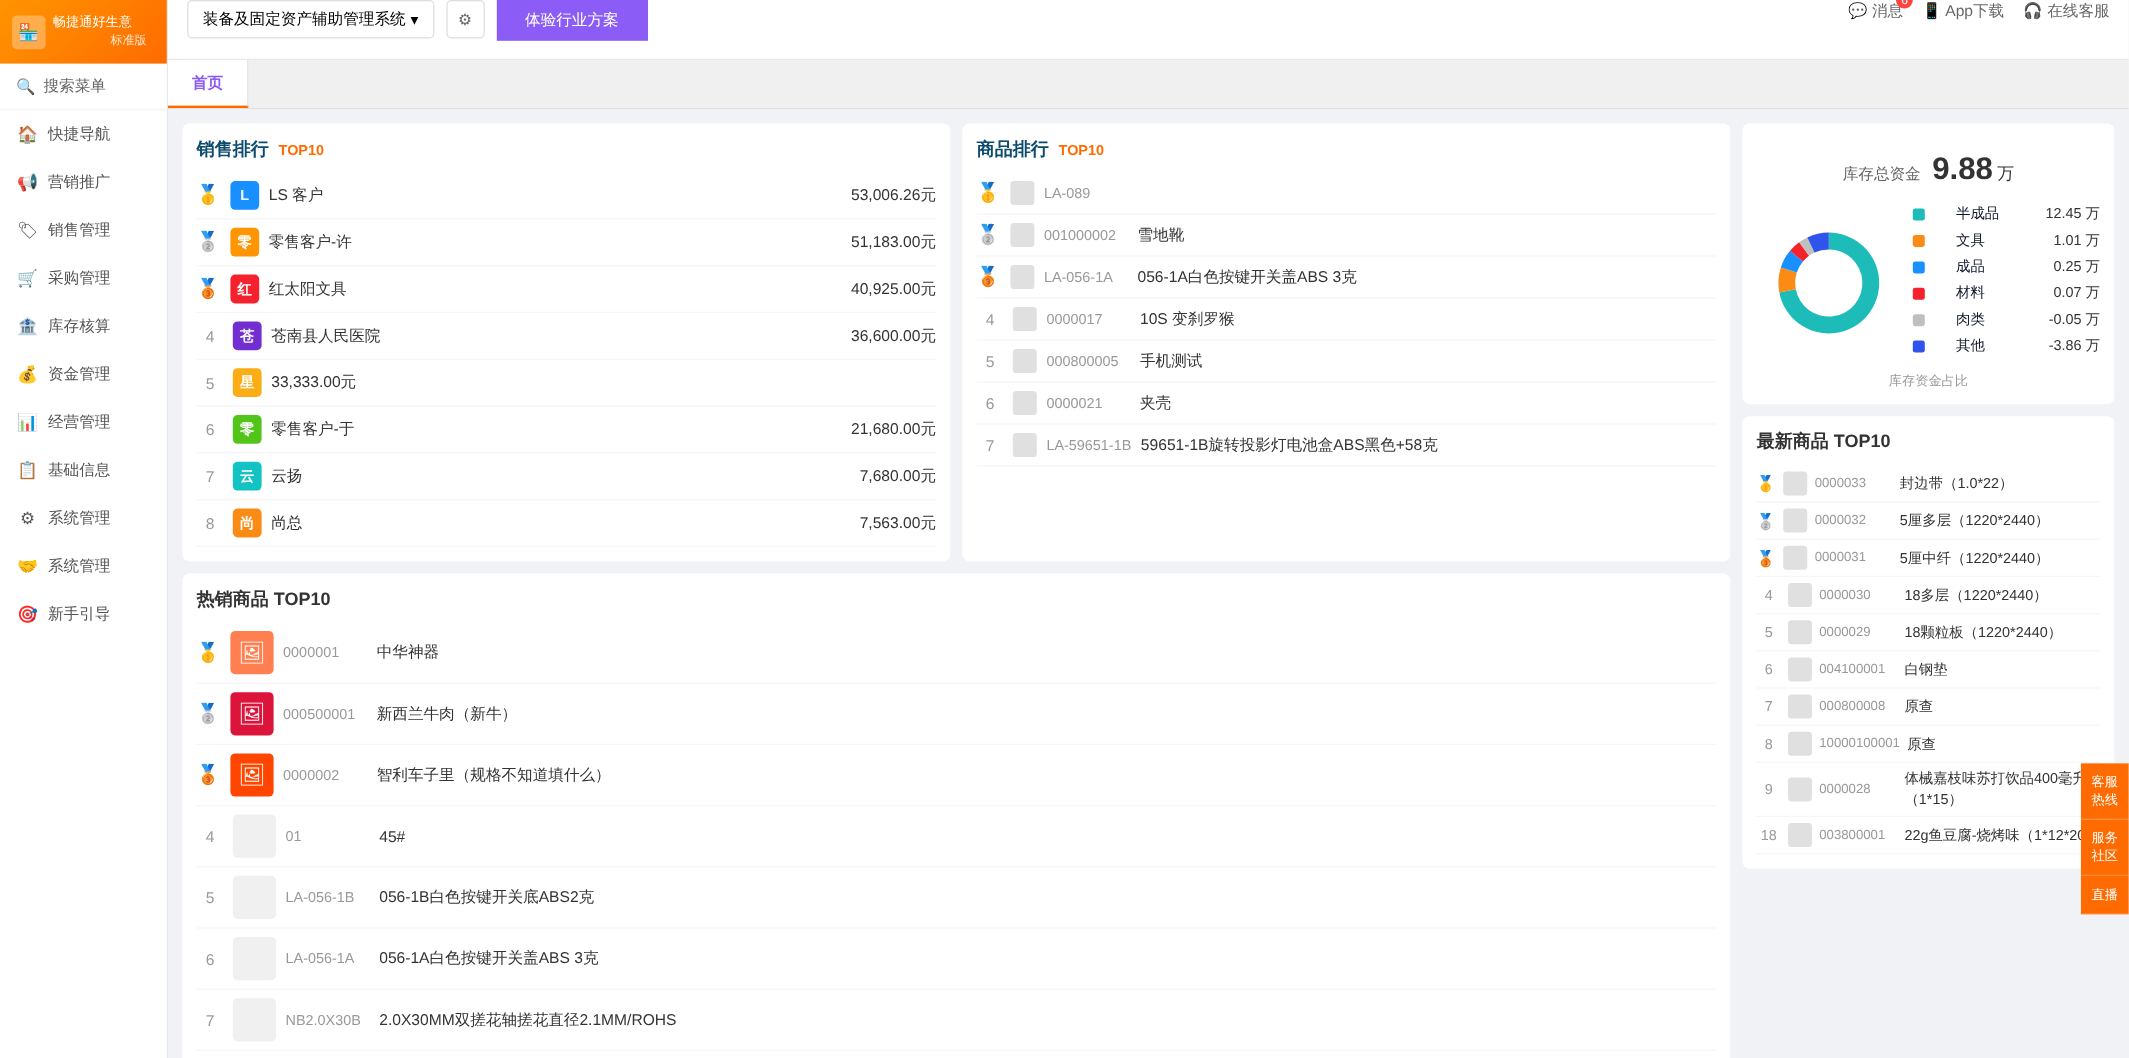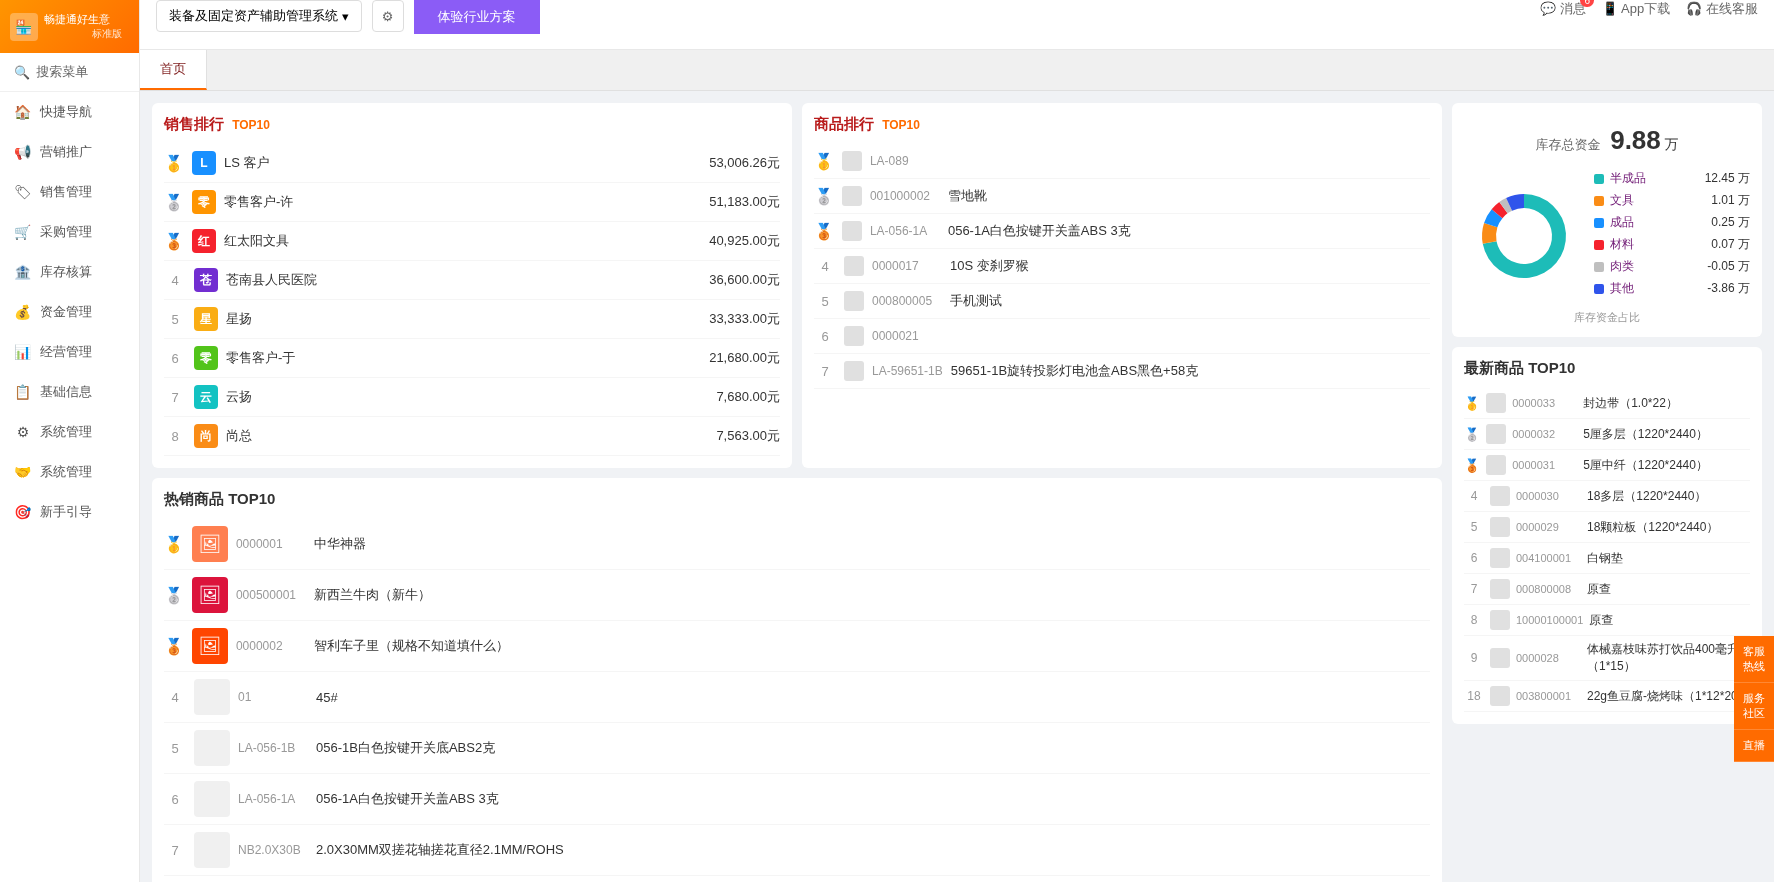--- a/index.html
+++ b/index.html
@@ -68,31 +68,31 @@
     .topbar-right { display: flex; align-items: center; gap: 16px; font-size: 13px; color: #666; }
     .badge-wrap { position: relative; }
     .badge { position: absolute; top: -6px; right: -8px; background: #ff4444; color: #fff; border-radius: 10px; padding: 1px 4px; font-size: 10px; }
 
     
     .tabbar { background: #f0f0f0; border-bottom: 1px solid #e0e0e0; display: flex; align-items: center; }
     .tab-item {
       padding: 10px 20px; cursor: pointer; font-size: 13px; color: #555;
       border-right: 1px solid #e0e0e0;
     }
-    .tab-item.active { background: #fff; color: #7f1d1d; border-bottom: 2px solid #ff6b00; }
+    .tab-item.active { background: #fff; color: #8b5cf6; border-bottom: 2px solid #ff6b00; font-weight: bold; }
 
     
     .content { flex: 1; overflow: auto; display: flex; gap: 0; padding: 12px; background: #f0f2f5; }
     
     .left-col { flex: 1; min-width: 0; display: flex; flex-direction: column; gap: 10px; }
     .right-col { width: 310px; min-width: 310px; display: flex; flex-direction: column; gap: 10px; margin-left: 10px; }
 
     .card { background: #fff; border-radius: 6px; padding: 12px; }
     .card-title { font-size: 15px; font-weight: bold; color: #333; margin-bottom: 10px; }
-    .card-title span { color: #b91c1c; }
+    .card-title span { color: #0c4a6e; }
 
     
     .rank-table { width: 100%; }
     .rank-row {
       display: flex; align-items: center; padding: 7px 0;
       border-bottom: 1px solid #f5f5f5; gap: 8px;
     }
     .rank-num { width: 22px; text-align: center; font-size: 13px; color: #999; }
     .rank-avatar {
       width: 24px; height: 24px; border-radius: 4px;
@@ -120,21 +120,21 @@
     .inventory-label { font-size: 13px; color: #666; }
     .inventory-value { font-size: 26px; font-weight: bold; color: #333; }
     .inventory-unit { font-size: 14px; color: #333; }
 
     
     .donut-area { display: flex; align-items: center; gap: 10px; margin: 8px 0; }
     .donut-svg { width: 120px; height: 120px; }
     .legend-list { flex: 1; }
     .legend-item { display: flex; align-items: center; gap: 6px; margin-bottom: 5px; font-size: 12px; }
     .legend-dot { width: 10px; height: 10px; border-radius: 2px; }
-    .legend-name { flex: 1; color: #701a75; }
+    .legend-name { flex: 1; color: #0f172a; margin-left: 20px; }
     .legend-val { color: #333; font-weight: 500; }
     .inventory-caption { font-size: 11px; color: #999; text-align: center; margin-top: 4px; }
 
     
     .new-product-row {
       display: flex; align-items: center; padding: 5px 0;
       border-bottom: 1px solid #f5f5f5; gap: 6px;
     }
     .np-rank { width: 20px; text-align: center; font-size: 12px; color: #999; }
     .np-img {
@@ -284,21 +284,20 @@
   </div>
               <div class="rank-row">
     <span class="rank-num">4</span>
     <div class="rank-avatar" style="background:#722ed1">苍</div>
     <span class="rank-name">苍南县人民医院</span>
     <span class="rank-amount">36,600.00元</span>
   </div>
               <div class="rank-row">
     <span class="rank-num">5</span>
     <div class="rank-avatar" style="background:#faad14">星</div>
-    <span class="rank-name">星扬</span>
     <span class="rank-amount">33,333.00元</span>
   </div>
               <div class="rank-row">
     <span class="rank-num">6</span>
     <div class="rank-avatar" style="background:#52c41a">零</div>
     <span class="rank-name">零售客户-于</span>
     <span class="rank-amount">21,680.00元</span>
   </div>
               <div class="rank-row">
     <span class="rank-num">7</span>
@@ -347,20 +346,21 @@
               <div class="rank-row">
     <span class="rank-num">5</span>
     <div class="np-img"></div>
     <span class="product-code">000800005</span>
     <span class="product-name">手机测试</span>
   </div>
               <div class="rank-row">
     <span class="rank-num">6</span>
     <div class="np-img"></div>
     <span class="product-code">0000021</span>
+    <span class="product-name">夹壳</span>
   </div>
               <div class="rank-row">
     <span class="rank-num">7</span>
     <div class="np-img"></div>
     <span class="product-code">LA-59651-1B</span>
     <span class="product-name">59651-1B旋转投影灯电池盒ABS黑色+58克</span>
   </div>
             </div>
         </div>
       </div>

